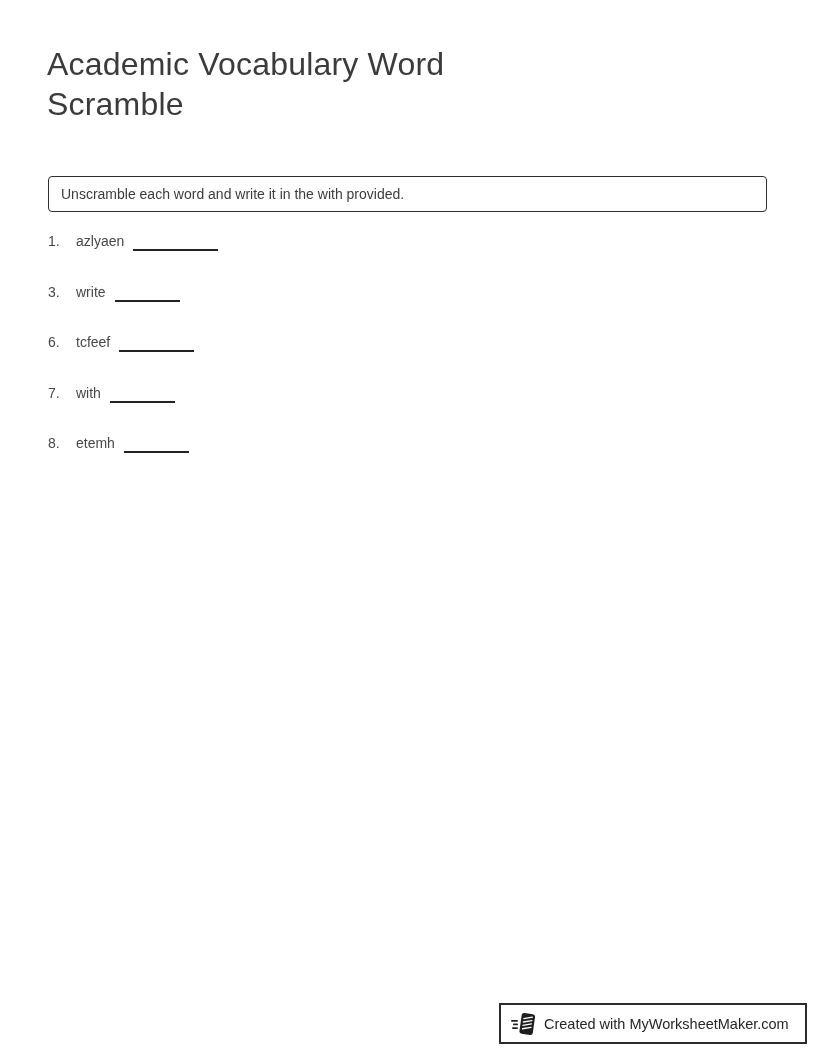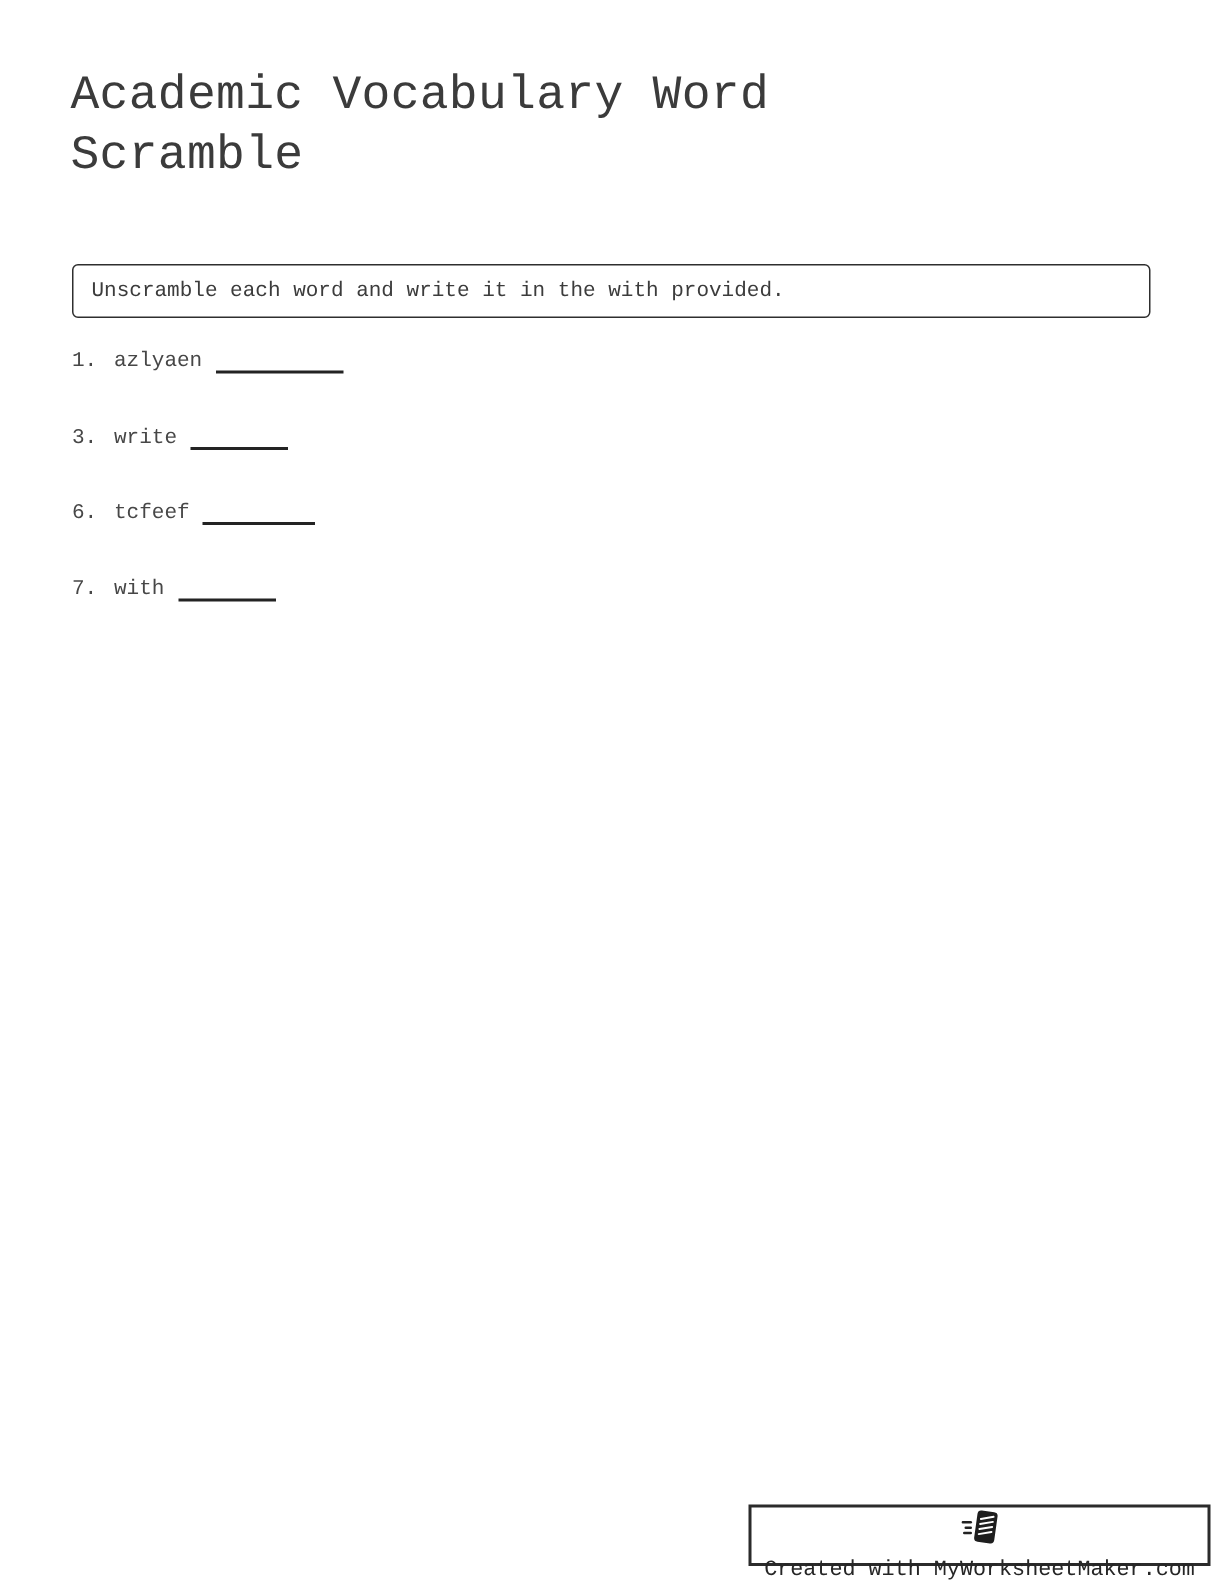--- a/index.html
+++ b/index.html
@@ -5,21 +5,21 @@
   html, body {
     margin: 0;
     padding: 0;
     background: #ffffff;
   }
   .page {
     position: relative;
     width: 816px;
     height: 1056px;
     background: #ffffff;
-    font-family: Liberation Mono, monospace;
+    font-family: Liberation Sans, sans-serif;
     overflow: hidden;
   }
   .title {
     position: absolute;
     left: 47px;
     top: 44px;
     width: 490px;
     margin: 0;
     font-size: 32px;
     line-height: 40px;
@@ -80,21 +80,20 @@
     top: 1003px;
     width: 308px;
     height: 41px;
     box-sizing: border-box;
     border: 2px solid #2b2b2b;
     background: #ffffff;
     display: flex;
     align-items: center;
     padding: 0 10px;
     gap: 8px;
-    flex-direction: column;
   }
   .footer-text {
     font-size: 14.5px;
     color: #262626;
     white-space: nowrap;
   }
   .logo-icon {
     flex: 0 0 auto;
     display: block;
   }
@@ -123,20 +122,23 @@
 
 
     <li class="word-item">
       <span class="item-number">6.</span><span class="scrambled-word">tcfeef</span><span class="answer-blank" style="width: 75px;"></span>
     </li>
 
     <li class="word-item">
       <span class="item-number">7.</span><span class="scrambled-word">with</span><span class="answer-blank" style="width: 65px;"></span>
     </li>
 
+    <li class="word-item">
+      <span class="item-number">8.</span><span class="scrambled-word">etemh</span><span class="answer-blank" style="width: 65px;"></span>
+    </li>
   </ol>
 
   <div class="footer-badge">
     <svg class="logo-icon" width="25" height="26" viewBox="0 0 25 26" aria-hidden="true">
       <g fill="#222222">
         <rect x="0" y="9" width="7" height="1.7" rx="0.85"></rect>
         <rect x="2" y="12.6" width="5" height="1.7" rx="0.85"></rect>
         <rect x="1" y="16.2" width="6" height="1.7" rx="0.85"></rect>
       </g>
       <g transform="rotate(8 16.5 13)">

